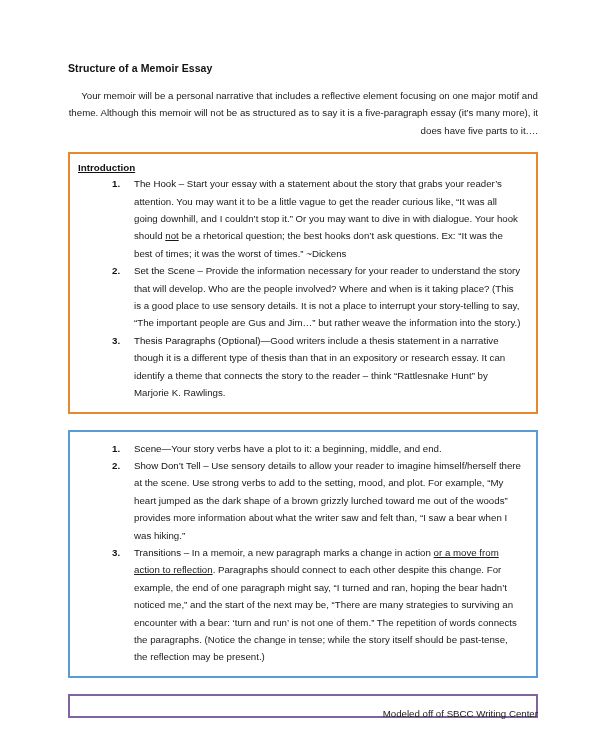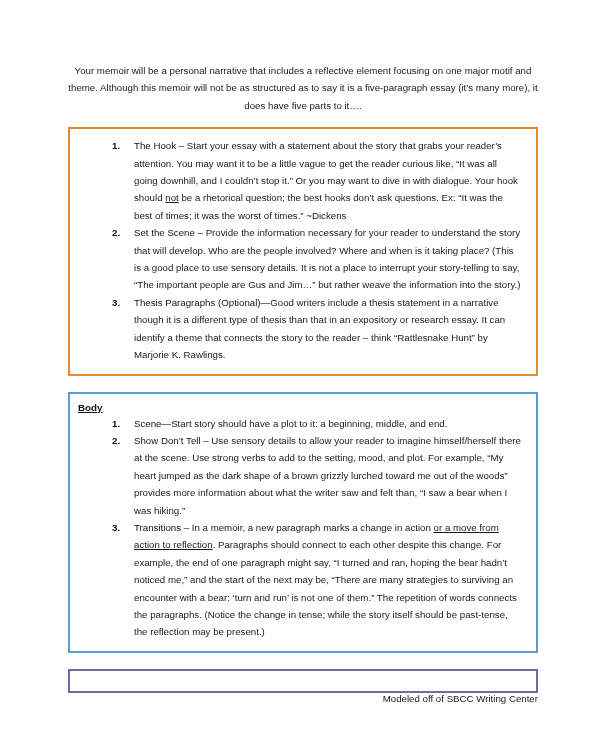--- a/index.html
+++ b/index.html
@@ -27,21 +27,21 @@
     font-weight: bold;
     letter-spacing: 0.1px;
     margin: 0 0 13px 0;
     color: #111111;
   }
   .intro-para {
     font-size: 9.7px;
     line-height: 17.4px;
     margin: 0 0 13px 0;
     color: #1a1a1a;
-    text-align: center;
+    text-align: right;
   }
   .section-box {
     box-sizing: border-box;
     background: #ffffff;
     padding: 8px 8px 10px 8px;
     margin-bottom: 16px;
   }
   .box-introduction {
     border: 2px solid #e8882e;
   }
@@ -86,53 +86,54 @@
   }
   .lead {
     font-weight: normal;
     color: #111111;
   }
   u.ul {
   }
   .footer {
     position: absolute;
     right: 62px;
-    bottom: 26px;
+    bottom: 11px;
     font-size: 9.7px;
     color: #1a1a1a;
     text-align: center;
   }
 </style>
 </head>
 <body>
 
 <div class="page">
 
+  <h1 class="doc-title">Structure of a Memoir Essay</h1>
 
   <p class="intro-para">Your memoir will be a personal narrative that includes a reflective element focusing on one major motif and theme.  Although this memoir will not be as structured as to say it is a five-paragraph essay (it’s many more), it does have five parts to it….</p>
 
   <div class="section-box box-introduction">
+    <div class="section-heading">Introduction</div>
     <ol class="items">
       <li>
         <span class="lead">The Hook</span><span> – Start your essay with a statement about the story that grabs your reader’s attention. You may want it to be a little vague to get the reader curious like, “It was all going downhill, and I couldn’t stop it.” Or you may want to dive in with dialogue. Your hook should </span><u class="ul">not</u><span> be a rhetorical question; the best hooks don’t ask questions. Ex: “It was the best of times; it was the worst of times.” ~Dickens</span>
       </li>
       <li>
         <span class="lead">Set the Scene</span><span> – Provide the information necessary for your reader to understand the story that will develop. Who are the people involved? Where and when is it taking place? (This is a good place to use sensory details. It is not a place to interrupt your story-telling to say, “The important people are Gus and Jim…” but rather weave the information into the story.)</span><u class="ul"></u><span></span>
       </li>
       <li>
         <span class="lead">Thesis Paragraphs (Optional)</span><span>—Good writers include a thesis statement in a narrative though it is a different type of thesis than that in an expository or research essay. It can identify a theme that connects the story to the reader – think “Rattlesnake Hunt” by Marjorie K. Rawlings.</span><u class="ul"></u><span></span>
       </li>
     </ol>
   </div>
 
   <div class="section-box box-body">
-    <div class="section-heading">Body</div>
     <ol class="items">
       <li>
-        <span class="lead">Scene</span><span>—Start story should have a plot to it: a beginning, middle, and end.</span><u class="ul"></u><span></span>
+        <span class="lead">Scene</span><span>—Your story verbs have a plot to it: a beginning, middle, and end.</span><u class="ul"></u><span></span>
       </li>
       <li>
         <span class="lead">Show Don’t Tell</span><span> – Use sensory details to allow your reader to imagine himself/herself there at the scene.  Use strong verbs to add to the setting, mood, and plot. For example, “My heart jumped as the dark shape of a brown grizzly lurched toward me out of the woods” provides more information about what the writer saw and felt than, “I saw a bear when I was hiking.”</span><u class="ul"></u><span></span>
       </li>
       <li>
         <span class="lead">Transitions</span><span> – In a memoir, a new paragraph marks a change in action </span><u class="ul">or a move from action to reflection</u><span>. Paragraphs should connect to each other despite this change. For example, the end of one paragraph might say, “I turned and ran, hoping the bear hadn’t noticed me,” and the start of the next may be, “There are many strategies to surviving an encounter with a bear: ‘turn and run’ is not one of them.” The repetition of words connects the paragraphs. (Notice the change in tense; while the story itself should be past-tense, the reflection may be present.)</span>
       </li>
     </ol>
   </div>
 

